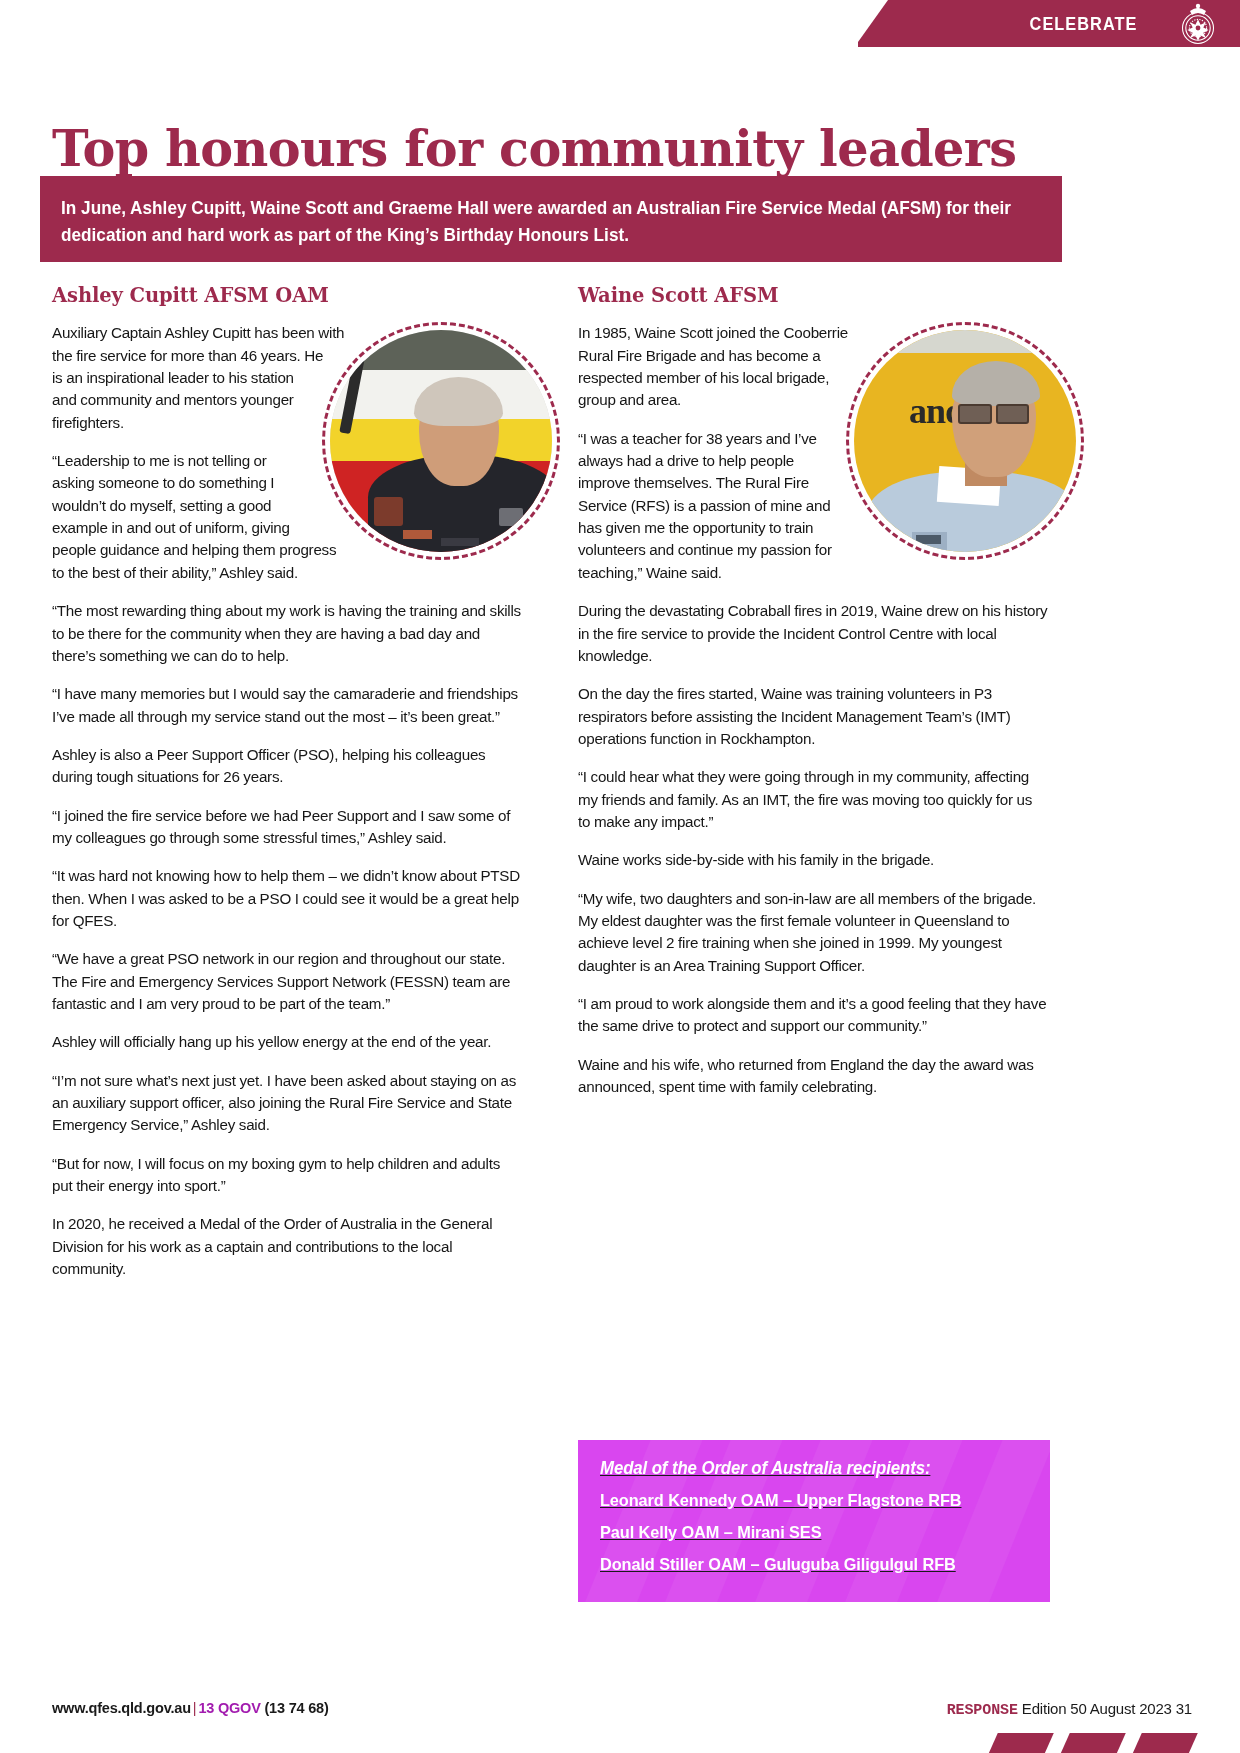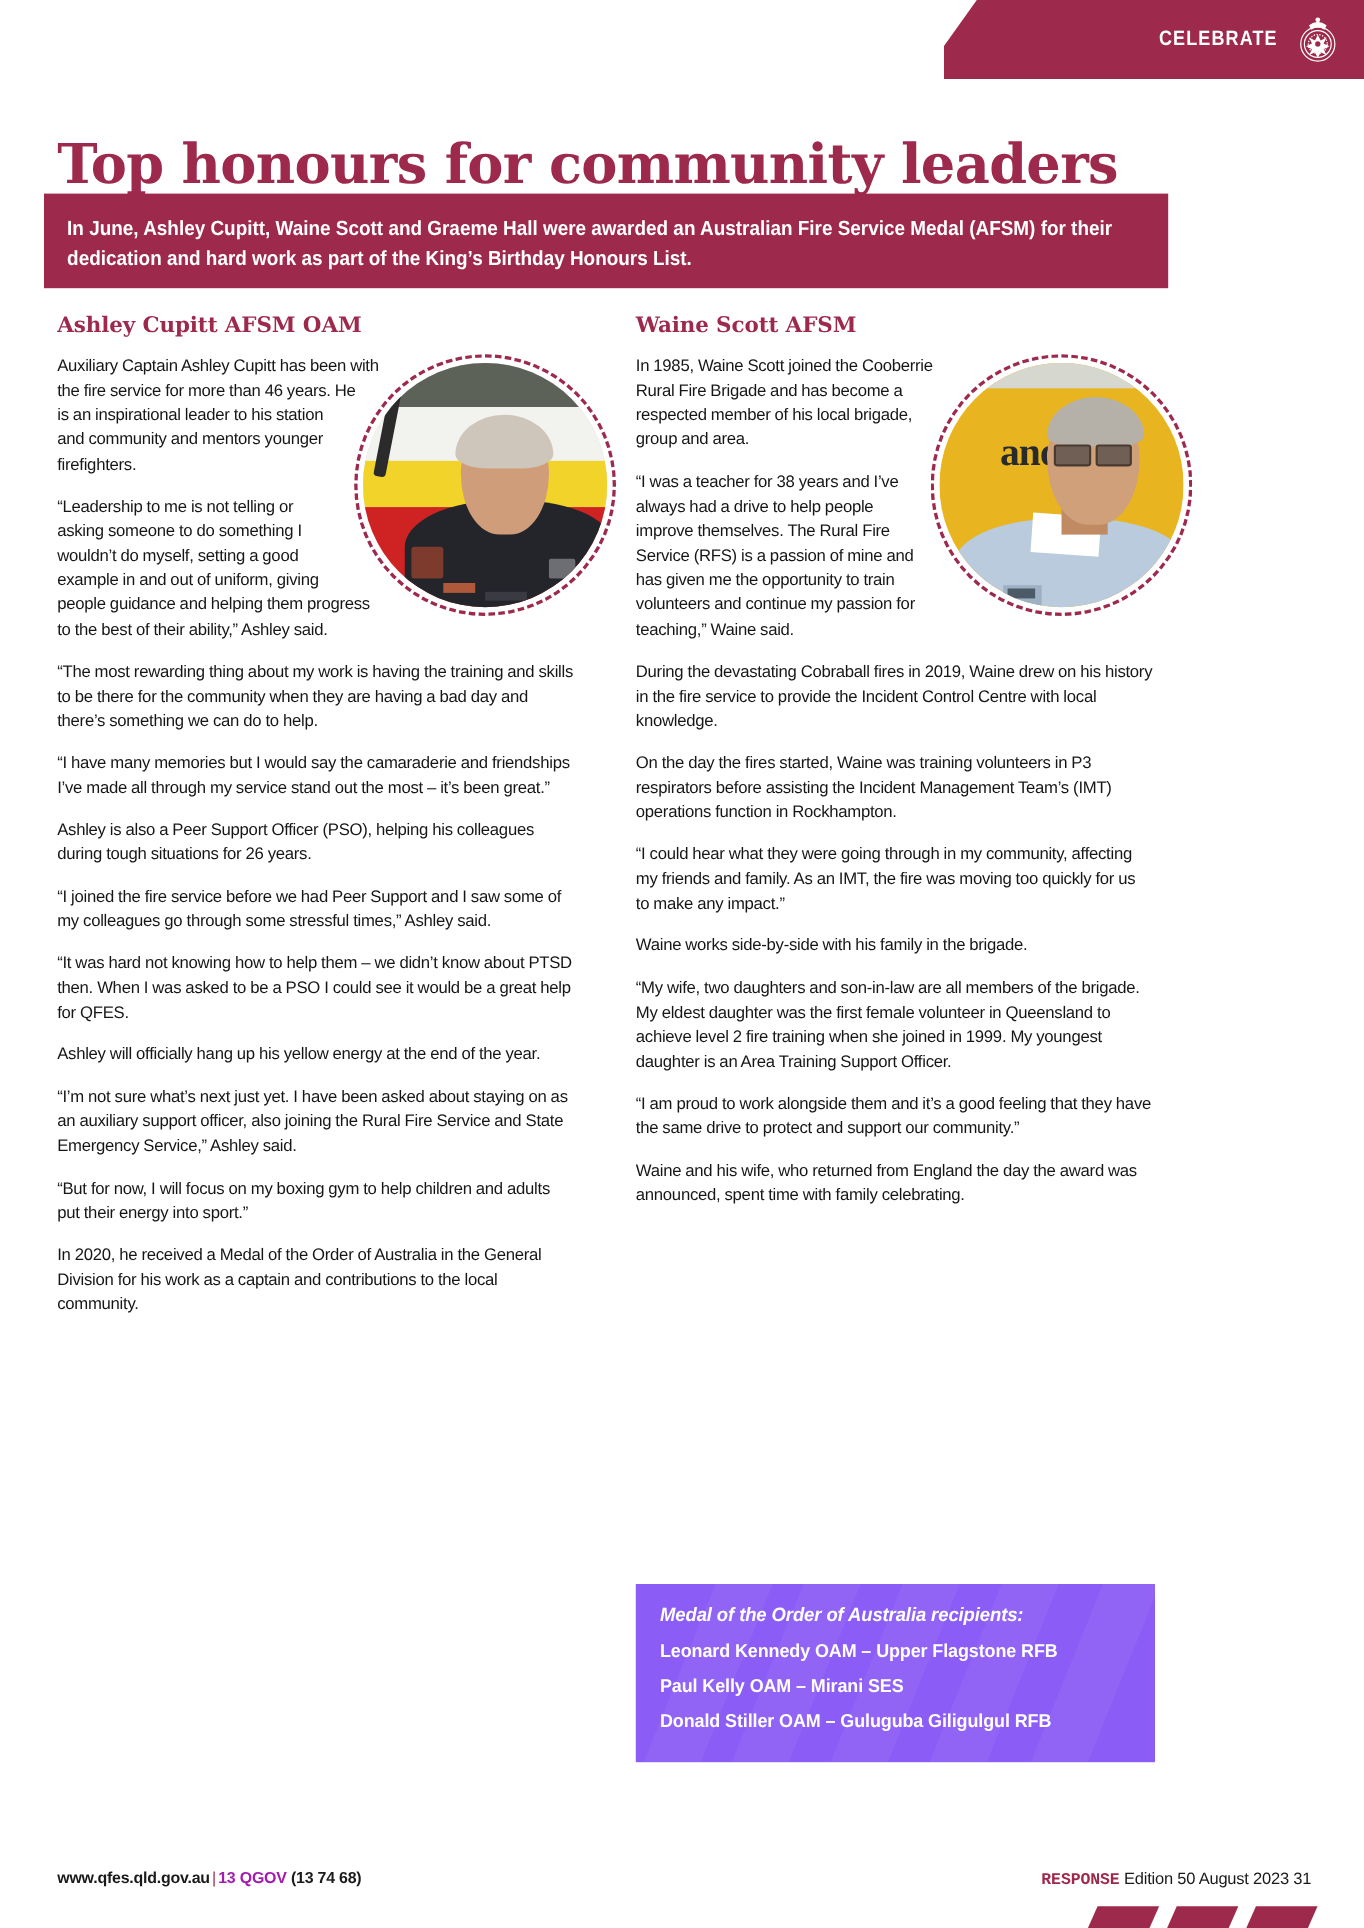--- a/index.html
+++ b/index.html
@@ -11,28 +11,28 @@
     font-family: "Liberation Sans", sans-serif;
     color: #1a1a1a;
     position: relative;
     overflow: hidden;
   }
 
   
   .celebrate-tab {
     position: absolute;
     top: 0; left: 858px;
-    width: 382px; height: 72px;
+    width: 382px; height: 47px;
     background: #9d2a4d;
     clip-path: polygon(30px 0, 100% 0, 100% 100%, 0 100%, 0 42px);
     display: flex;
     align-items: center;
     justify-content: flex-end;
     padding-right: 18px;
-    gap: 12px;
+    gap: 36px;
   }
   .celebrate-label {
     color: #ffffff;
     font-family: "Liberation Sans Narrow", "Liberation Sans", sans-serif;
     font-weight: bold;
     font-size: 19px;
     letter-spacing: 1.2px;
     transform: scaleX(0.86);
     transform-origin: right center;
   }
@@ -168,23 +168,24 @@
   .wai-glass-l { position: absolute; left: 47%; top: 33%; width: 15%; height: 9%; border: 2.5px solid #4a3a30; background: #6f5f55; border-radius: 3px; }
   .wai-glass-r { position: absolute; left: 64%; top: 33%; width: 15%; height: 9%; border: 2.5px solid #4a3a30; background: #6f5f55; border-radius: 3px; }
   .wai-pocket { position: absolute; left: 26%; bottom: 0%; width: 16%; height: 9%; background: #9db0c4; }
   .wai-tag { position: absolute; left: 28%; bottom: 4%; width: 11%; height: 4%; background: #4c5a68; }
 
   
   .recipients-box {
     position: absolute;
     left: 578px; top: 1440px;
     width: 472px; height: 162px;
-    background: #8b5cf6;
+    background: #d946ef;
     overflow: hidden;
     padding: 18px 22px 0 22px;
+    text-decoration: underline;
   }
   .recip-chevrons { position: absolute; inset: 0; pointer-events: none; }
   .recip-chevrons span {
     position: absolute; top: -30%; height: 160%; width: 52px;
     background: rgba(255,255,255,0.055);
     transform: skewX(-22deg);
   }
   .recip-inner { position: relative; z-index: 2; }
   .recip-title {
     margin: 0 0 12px 0;
@@ -299,20 +300,21 @@
     </div>
   </div>
 
   <p class="body">Auxiliary Captain Ashley Cupitt has been with the fire service for more than 46 years. He is an inspirational leader to his station and community and mentors younger firefighters.</p>
   <p class="body">“Leadership to me is not telling or asking someone to do something I wouldn’t do myself, setting a good example in and out of uniform, giving people guidance and helping them progress to the best of their ability,” Ashley said.</p>
   <p class="body">“The most rewarding thing about my work is having the training and skills to be there for the community when they are having a bad day and there’s something we can do to help.</p>
   <p class="body">“I have many memories but I would say the camaraderie and friendships I’ve made all through my service stand out the most – it’s been great.”</p>
   <p class="body">Ashley is also a Peer Support Officer (PSO), helping his colleagues during tough situations for 26 years.</p>
   <p class="body">“I joined the fire service before we had Peer Support and I saw some of my colleagues go through some stressful times,” Ashley said.</p>
   <p class="body">“It was hard not knowing how to help them – we didn’t know about PTSD then. When I was asked to be a PSO I could see it would be a great help for QFES.</p>
+  <p class="body">“We have a great PSO network in our region and throughout our state. The Fire and Emergency Services Support Network (FESSN) team are fantastic and I am very proud to be part of the team.”</p>
   <p class="body">Ashley will officially hang up his yellow energy at the end of the year.</p>
   <p class="body">“I’m not sure what’s next just yet. I have been asked about staying on as an auxiliary support officer, also joining the Rural Fire Service and State Emergency Service,” Ashley said.</p>
   <p class="body">“But for now, I will focus on my boxing gym to help children and adults put their energy into sport.”</p>
   <p class="body">In 2020, he received a Medal of the Order of Australia in the General Division for his work as a captain and contributions to the local community.</p>
 </div>
 
 <div class="col col-right">
   <h2 class="person-heading">Waine Scott AFSM</h2>
 
   <div class="photo-circle right-photo">

